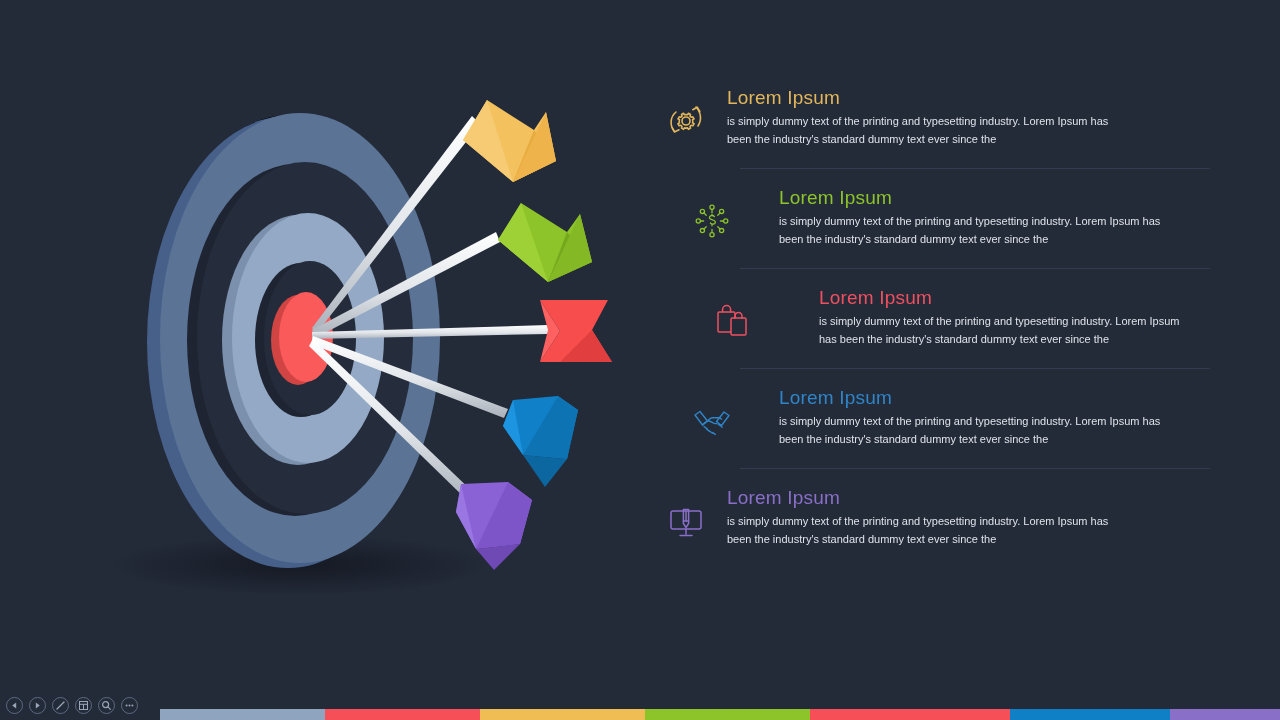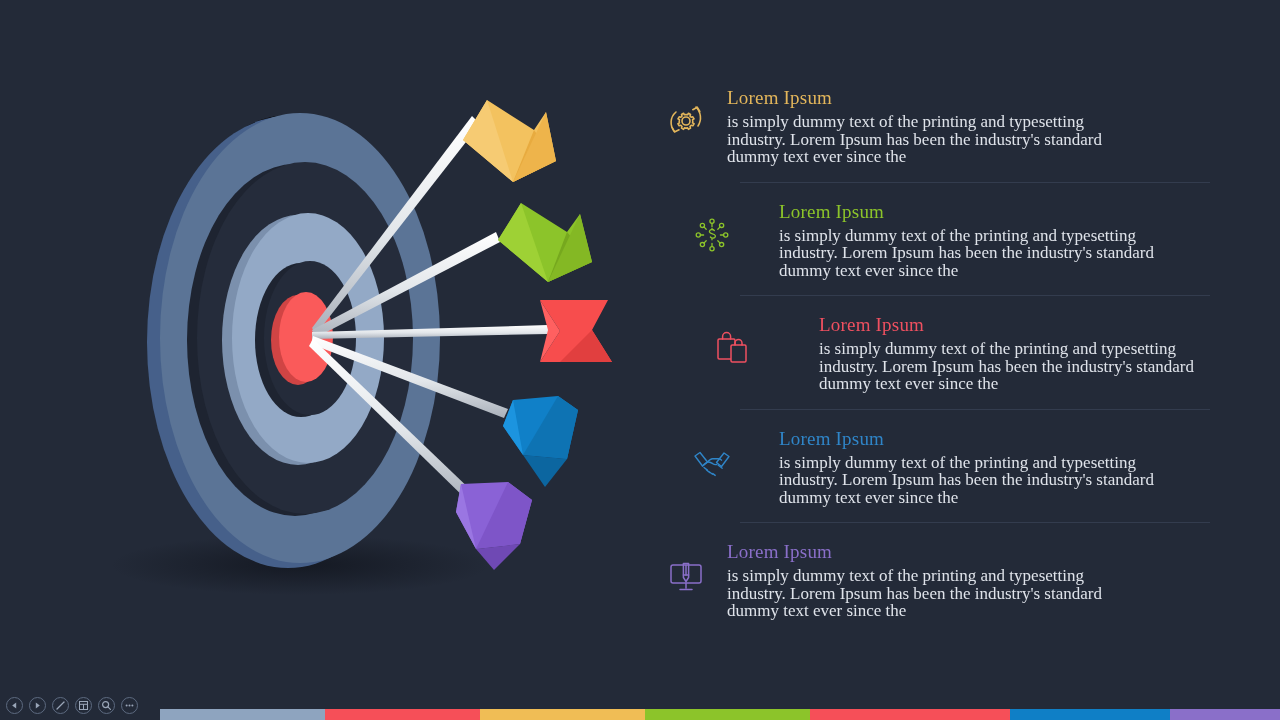--- a/index.html
+++ b/index.html
@@ -44,30 +44,30 @@
     height:1px;
     background:#333c4e;
   }
   .icon-wrap {
     flex:0 0 auto;
     width:62px; height:62px;
     display:flex; align-items:center; justify-content:center;
     margin-top:4px;
   }
   .icon-wrap svg { display:block; }
-  .texts { flex:1 1 auto; padding-left:6px;font-family:Liberation Serif, serif; }
+  .texts { flex:1 1 auto; padding-left:6px; }
   .title {
     font-size:19px;
     line-height:24px;
     font-weight:400;
     margin-bottom:3px;
     letter-spacing:.2px;
   }
   .desc {
-    font-size:17px;
+    font-size:11px;
     line-height:17.5px;
     color:#dfe3ea;
     max-width:400px;
   }
 
   
   .item.i0 .texts { padding-left:10px; }
   .item.i1 .texts { padding-left:36px; }
   .item.i2 .texts { padding-left:56px; }
   .item.i3 .texts { padding-left:36px; }

